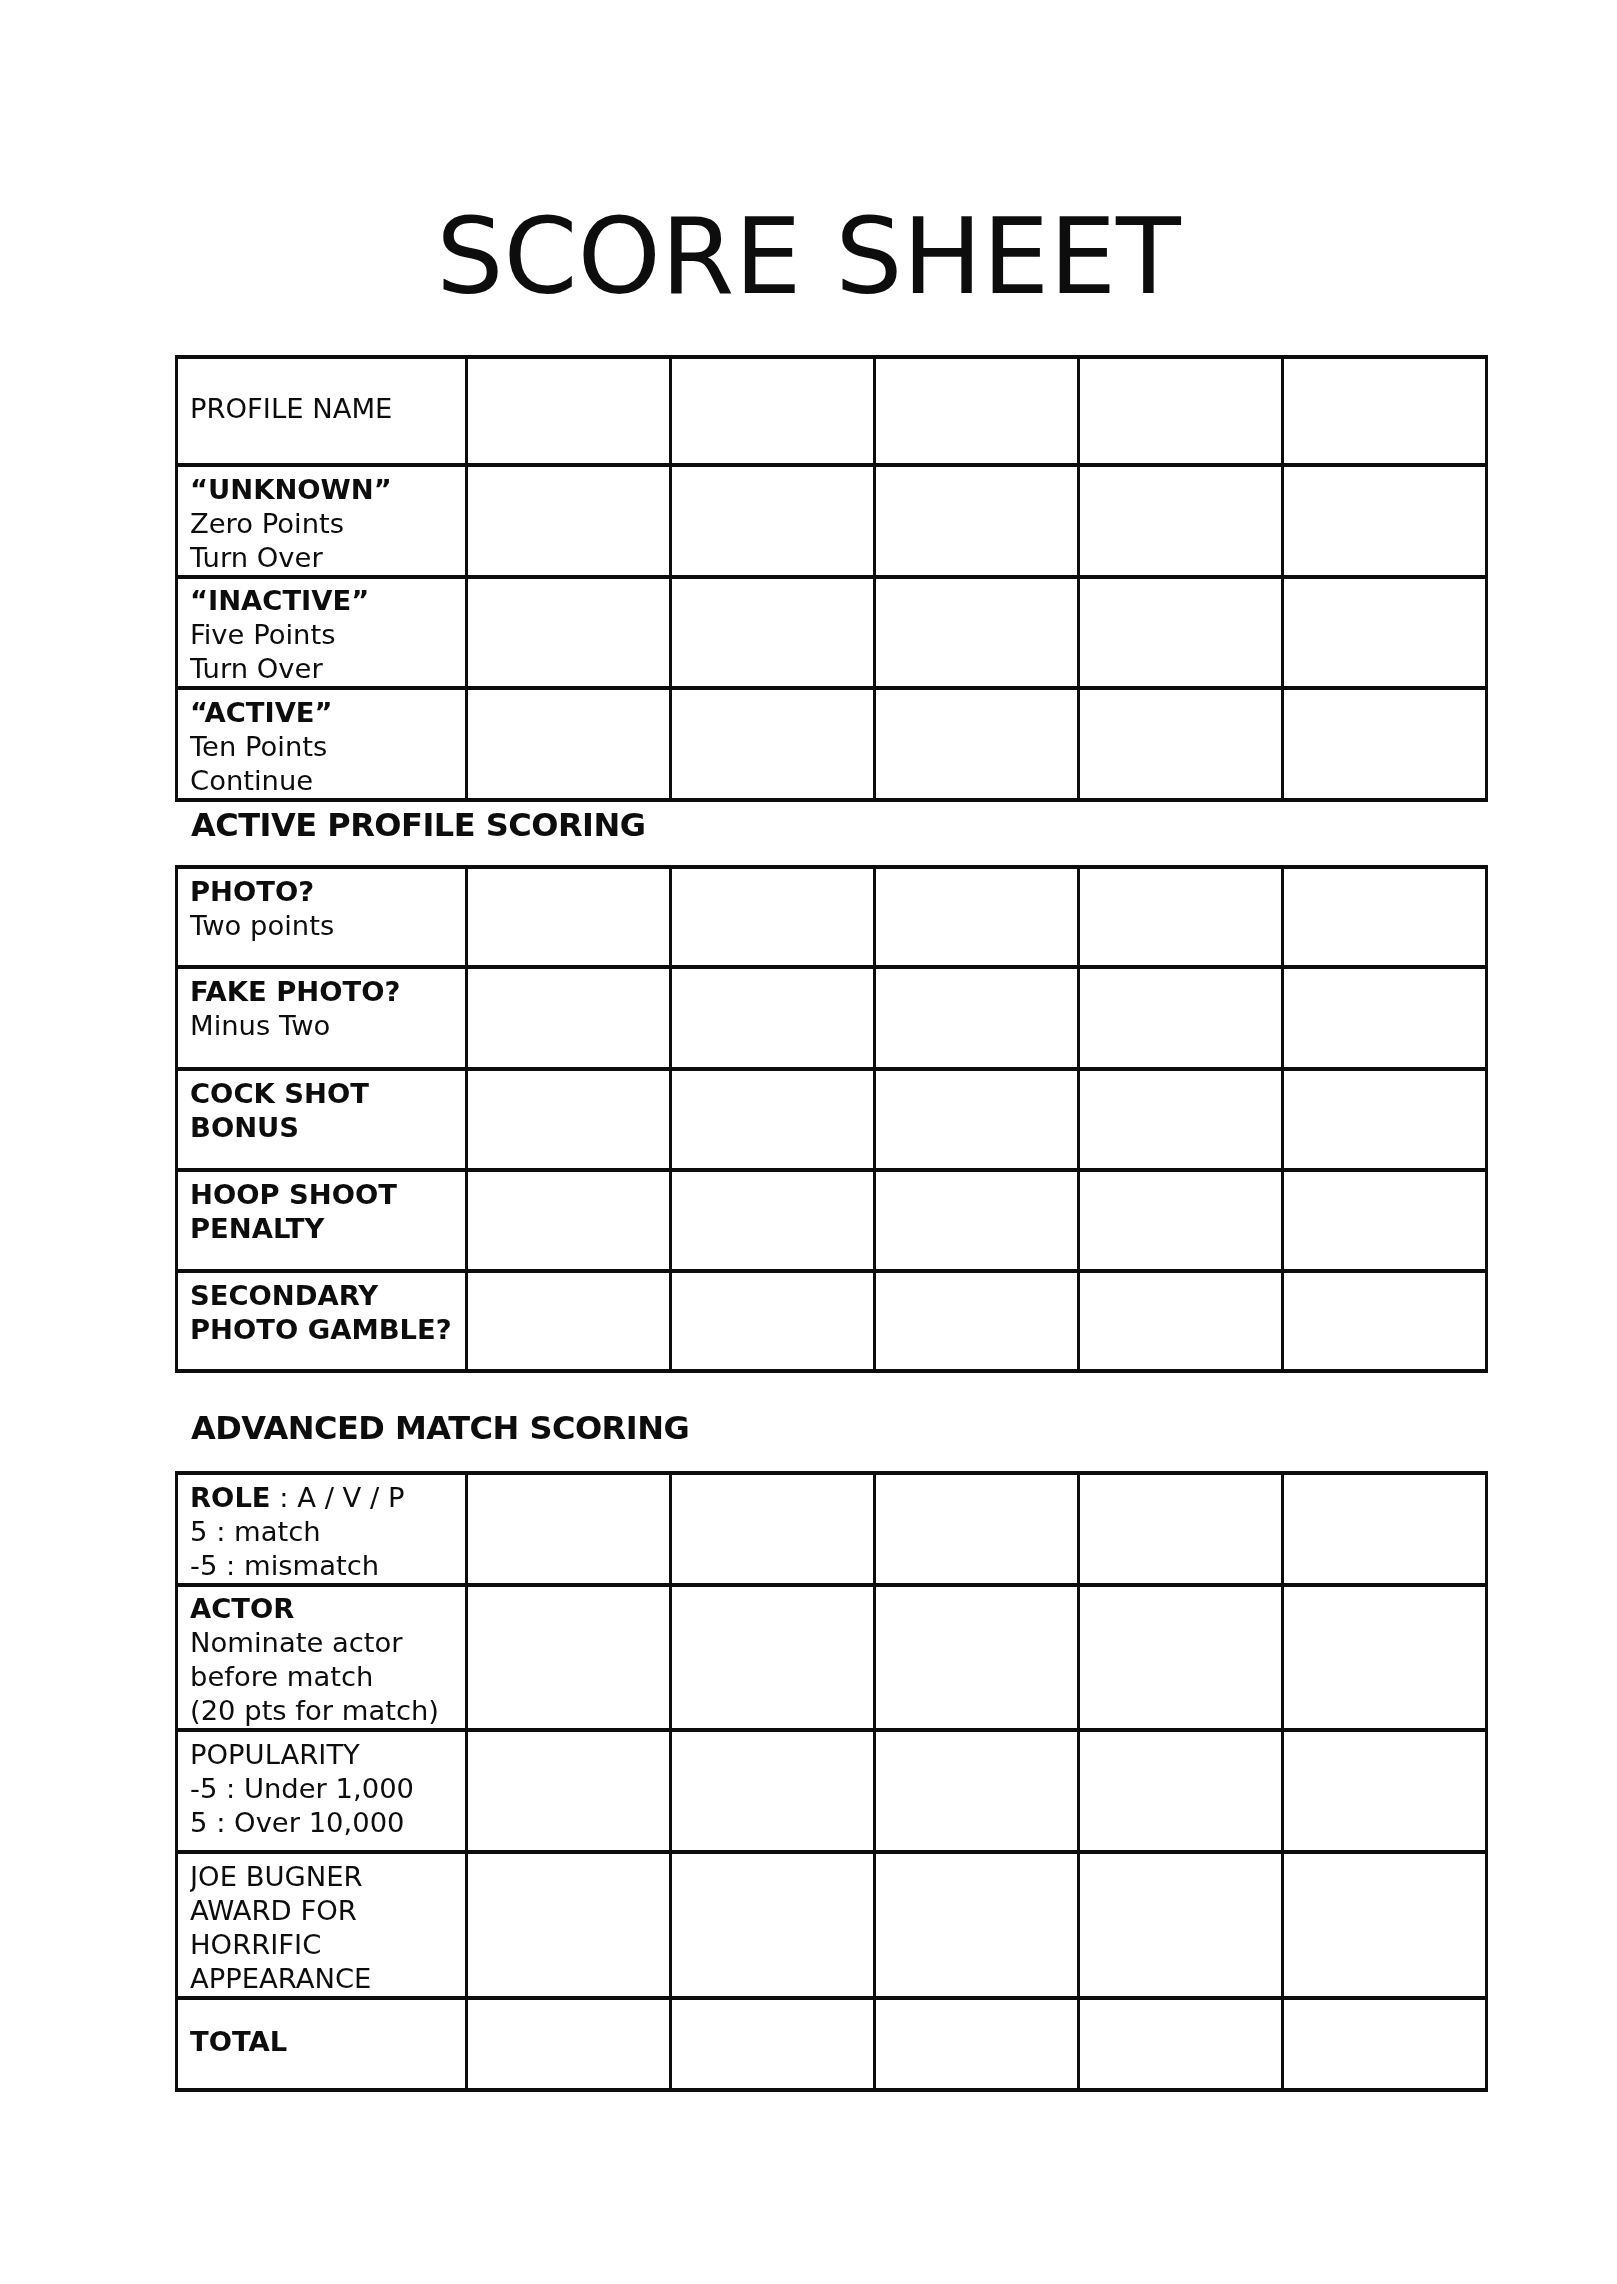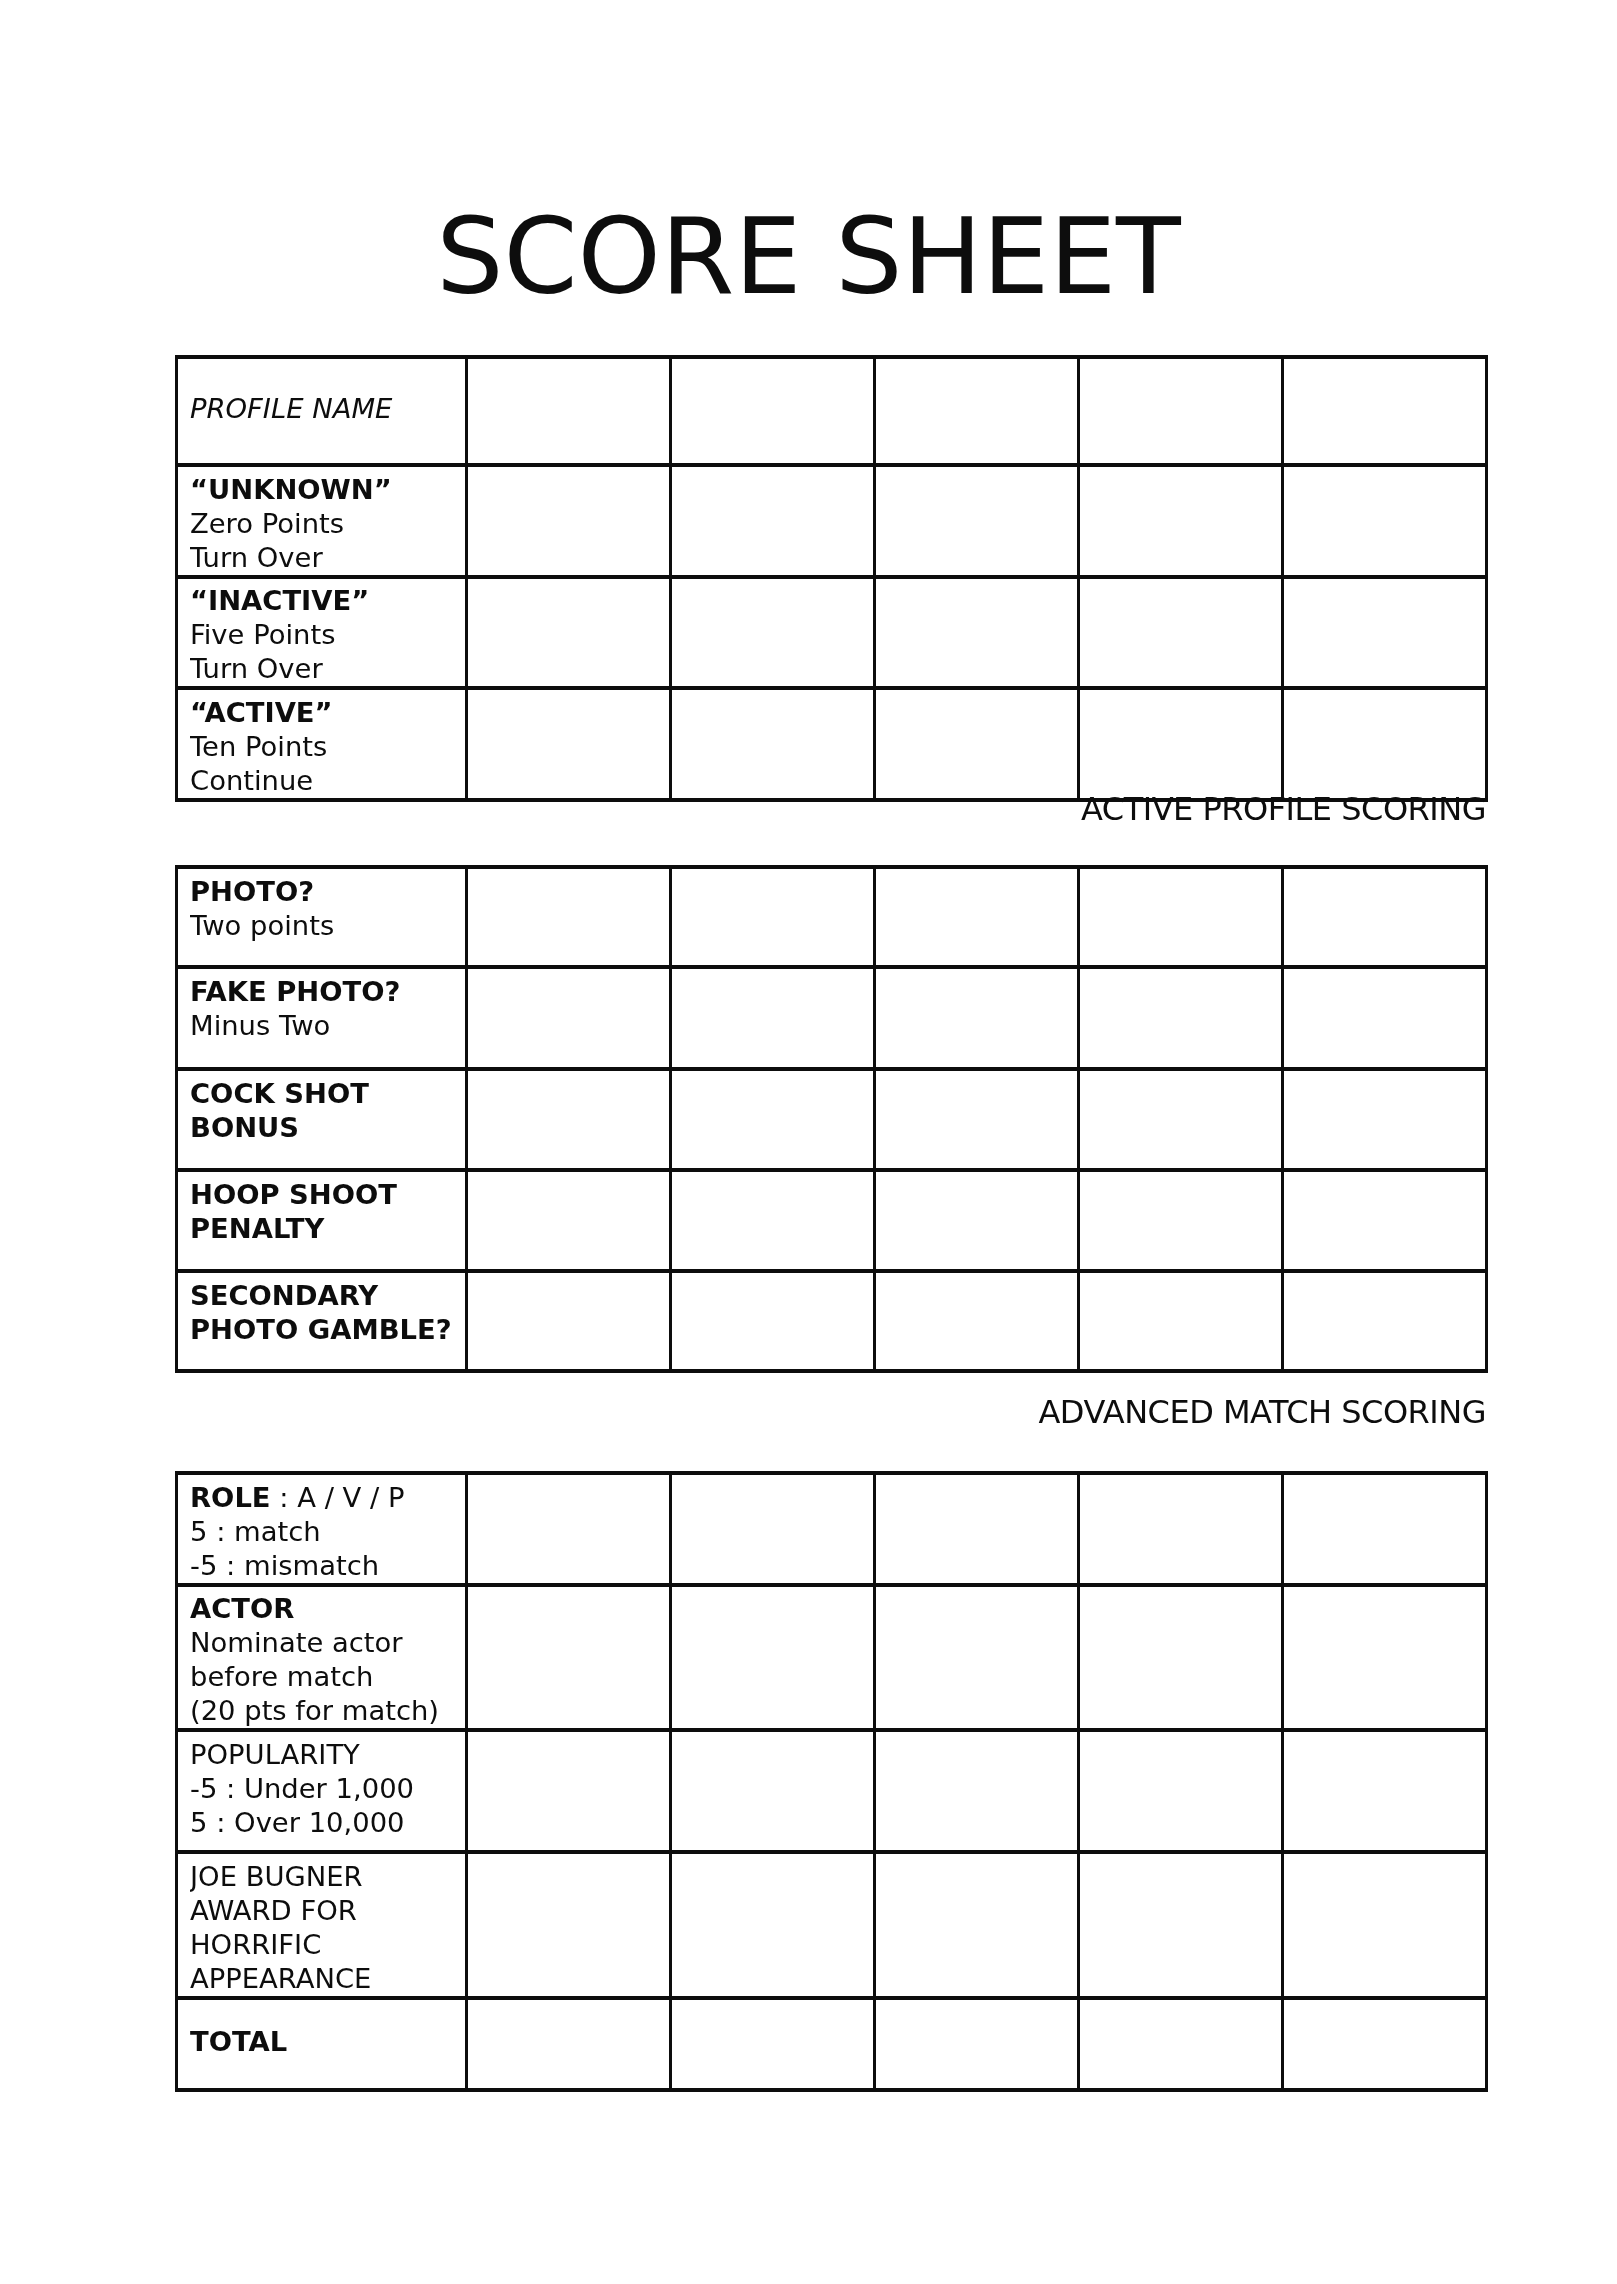--- a/index.html
+++ b/index.html
@@ -21,26 +21,26 @@
     font-weight:400;
     line-height:1;
     text-align:center;
     letter-spacing:0px;
     white-space:nowrap;
   }
 
   h2{
     position:absolute;
     left:175px;width:1311px;
-    margin:0;
+    margin:16px;
     font-size:32px;
-    font-weight:400;
+    font-weight:700;
     line-height:1;
     letter-spacing:-0.5px;
-    text-align:right;
+    text-align:left;
     white-space:nowrap;
   }
 
   .sec{position:absolute;left:175px;width:1311px;}
   table{
     border-collapse:collapse;
     table-layout:fixed;
     width:1311px;
   }
   col.c-label{width:290px;}
@@ -58,21 +58,21 @@
   .cw{overflow:hidden;}
   .line{
     font-size:27.4px;
     line-height:34px;
     font-weight:400;
     white-space:nowrap;
   }
   .b{font-weight:700;}
 
   
-  .t0 tr:nth-child(1){height:108px;font-style:italic;}
+  .t0 tr:nth-child(1){height:108px;}
   .t0 tr:nth-child(2){height:101px;}
   .t0 tr:nth-child(3){height:101px;}
   .t0 tr:nth-child(4){height:98px;}
 
   .t1 tr:nth-child(1){height:100px;}
   .t1 tr:nth-child(2){height:102px;}
   .t1 tr:nth-child(3){height:101px;margin-left:46px;}
   .t1 tr:nth-child(4){height:101px;margin-left:38px;}
   .t1 tr:nth-child(5){height:100px;}
 

